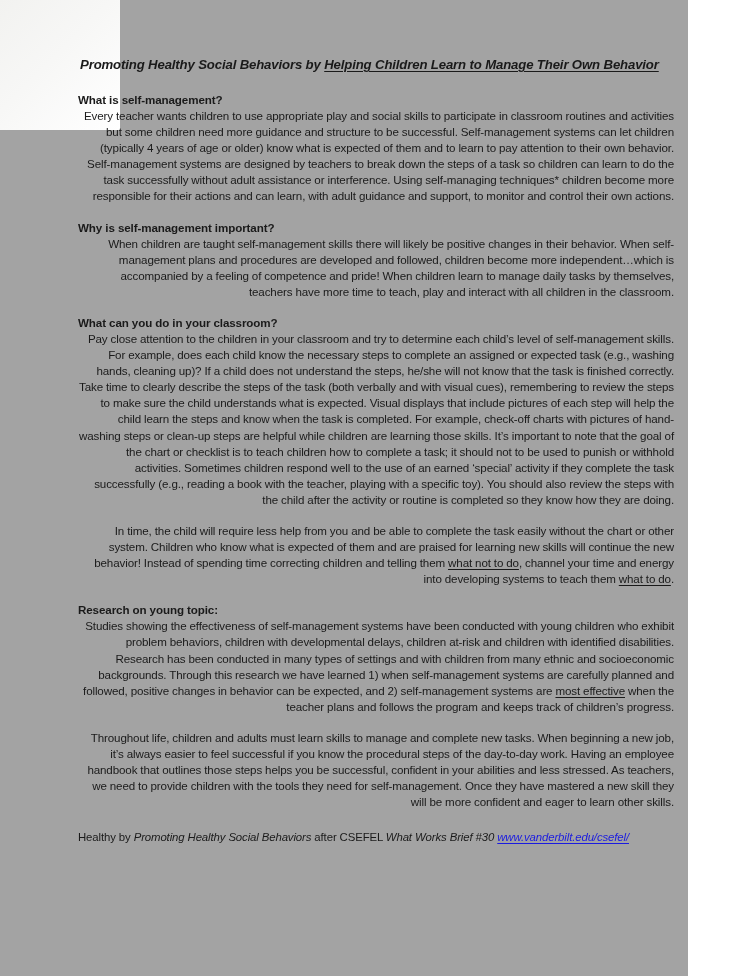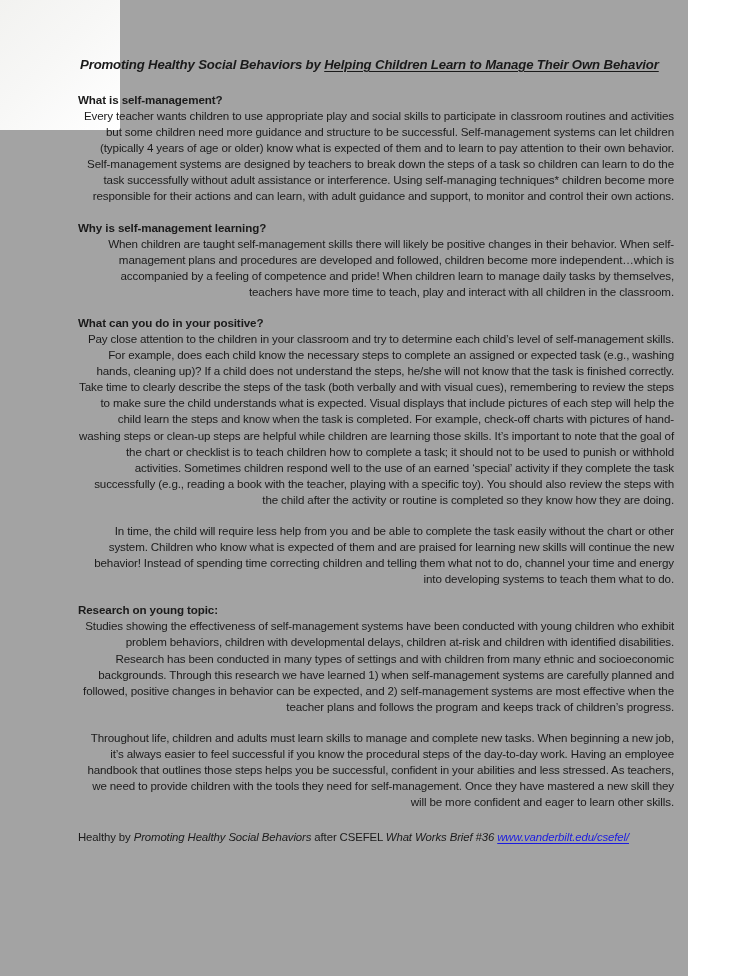--- a/index.html
+++ b/index.html
@@ -69,21 +69,21 @@
     font-size: 11.6px;
     line-height: 16.1px;
     margin: 0;
     text-align: right;
     letter-spacing: -0.12px;
     word-spacing: -0.1px;
   }
 
   p.body + p.body { margin-top: 15px; }
 
-  .u { text-underline-offset: 1.5px; }
+  .u { text-decoration: underline; text-underline-offset: 1.5px; }
   .it { font-style: italic; }
 
   .footer {
     margin-top: 19px;
     font-size: 11.4px;
     line-height: 16px;
     letter-spacing: -0.12px;
   }
   .footer .link {
     color: #1a1ae0;
@@ -101,35 +101,35 @@
   <div class="content">
 
     <h1 class="doc-title"><span>Promoting Healthy Social Behaviors by </span><span class="u">Helping Children Learn to Manage Their Own Behavior</span></h1>
 
     <div class="section">
       <h2 class="heading">What is self-management?</h2>
       <p class="body">Every teacher wants children to use appropriate play and social skills to participate in classroom routines and activities but some children need more guidance and structure to be successful.  Self-management systems can let children (typically 4 years of age or older) know what is expected of them and to learn to pay attention to their own behavior. Self-management systems are designed by teachers to break down the steps of a task so children can learn to do the task successfully without adult assistance or interference.  Using self-managing techniques* children become more responsible for their actions and can learn, with adult guidance and support, to monitor and control their own actions.</p>
     </div>
 
     <div class="section">
-      <h2 class="heading">Why is self-management learning?</h2>
+      <h2 class="heading">Why is self-management important?</h2>
       <p class="body">When children are taught self-management skills there will likely be positive changes in their behavior. When self-management plans and procedures are developed and followed, children become more independent…which is accompanied by a feeling of competence and pride! When children learn to manage daily tasks by themselves, teachers have more time to teach, play and interact with all children in the classroom.</p>
     </div>
 
     <div class="section">
-      <h2 class="heading">What can you do in your positive?</h2>
+      <h2 class="heading">What can you do in your classroom?</h2>
       <p class="body">Pay close attention to the children in your classroom and try to determine each child’s level of self-management skills. For example, does each child know the necessary steps to complete an assigned or expected task (e.g., washing hands, cleaning up)? If a child does not understand the steps, he/she will not know that the task is finished correctly.  Take time to clearly describe the steps of the task (both verbally and with visual cues), remembering to review the steps to make sure the child understands what is expected.  Visual displays that include pictures of each step will help the child learn the steps and know when the task is completed. For example, check-off charts with pictures of hand-washing steps or clean-up steps are helpful while children are learning those skills. It’s important to note that the goal of the chart or checklist is to teach children how to complete a task; it should not to be used to punish or withhold activities.  Sometimes children respond well to the use of an earned ‘special’ activity if they complete the task successfully (e.g., reading a book with the teacher, playing with a specific toy). You should also review the steps with the child after the activity or routine is completed so they know how they are doing.</p>
       <p class="body"><span>In time, the child will require less help from you and be able to complete the task easily without the chart or other system. Children who know what is expected of them and are praised for learning new skills will continue the new behavior! Instead of spending time correcting children and telling them </span><span class="u">what not to do</span><span>, channel your time and energy into developing systems to teach them </span><span class="u">what to do</span><span>.</span></p>
     </div>
 
     <div class="section">
       <h2 class="heading">Research on young topic:</h2>
       <p class="body"><span>Studies showing the effectiveness of self-management systems have been conducted with young children who exhibit problem behaviors, children with developmental delays, children at-risk and children with identified disabilities. Research has been conducted in many types of settings and with children from many ethnic and socioeconomic backgrounds.  Through this research we have learned 1) when self-management systems are carefully planned and followed, positive changes in behavior can be expected, and 2) self-management systems are </span><span class="u">most effective</span><span> when the teacher plans and follows the program and keeps track of children’s progress.</span></p>
     </div>
 
     <div class="section">
       <p class="body">Throughout life, children and adults must learn skills to manage and complete new tasks. When beginning a new job, it’s always easier to feel successful if you know the procedural steps of the day-to-day work.  Having an employee handbook that outlines those steps helps you be successful, confident in your abilities and less stressed. As teachers, we need to provide children with the tools they need for self-management.  Once they have mastered a new skill they will be more confident and eager to learn other skills.</p>
     </div>
 
-    <div class="footer"><span>Healthy by </span><span class="it">Promoting Healthy Social Behaviors</span><span> after CSEFEL </span><span class="it">What Works Brief #36</span><span>  </span><a class="link" href="#" style="color: rgb(26, 26, 224);">www.vanderbilt.edu/csefel/</a></div>
+    <div class="footer"><span>Healthy by </span><span class="it">Promoting Healthy Social Behaviors</span><span> after CSEFEL </span><span class="it">What Works Brief #30</span><span>  </span><a class="link" href="#" style="color: rgb(26, 26, 224);">www.vanderbilt.edu/csefel/</a></div>
 
   </div>
 </div>
 
 </body></html>

